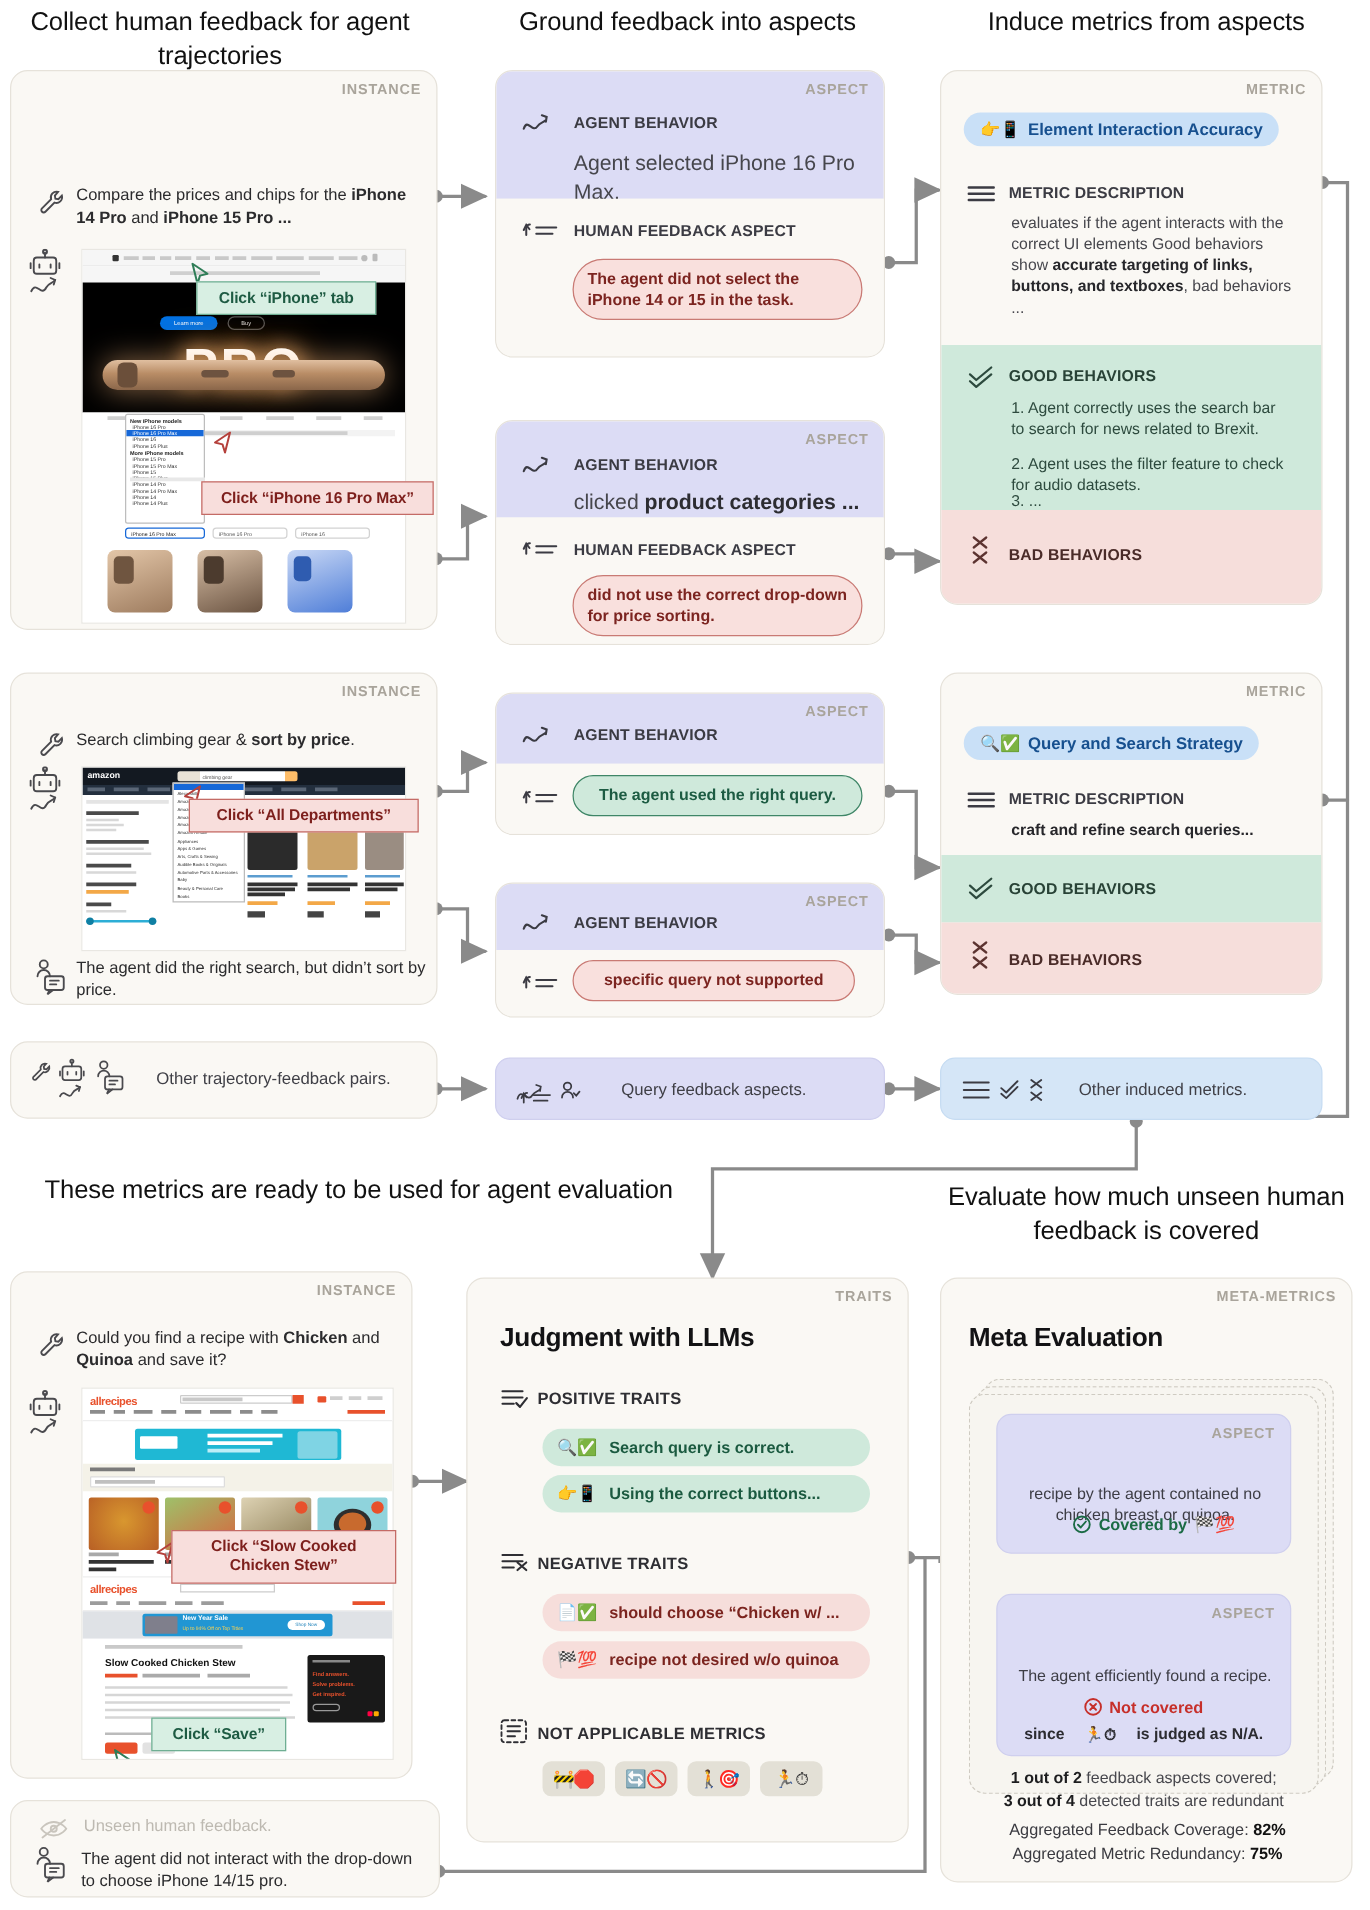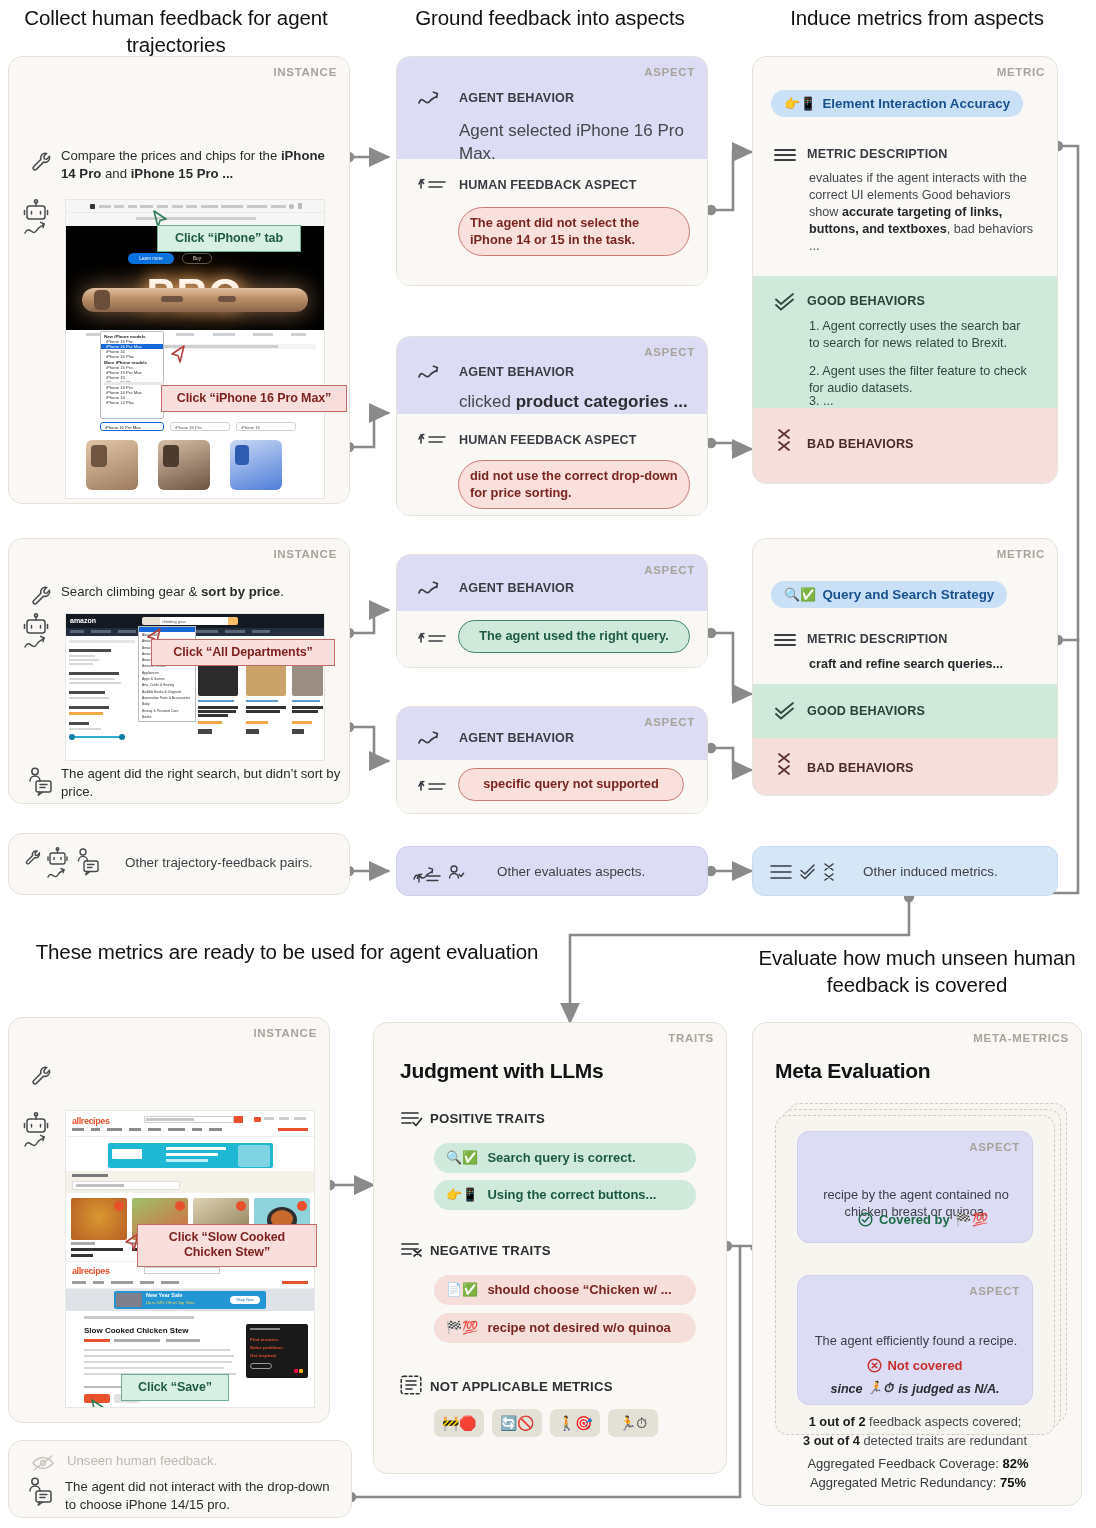--- a/index.html
+++ b/index.html
@@ -550,21 +550,21 @@
       <path d="M3 22c3-10 8 4 12-3c2-3 4-2.4 6-4.5"></path>
       <path d="M18 11l3.6 1.2-.6 3.6"></path>
       <path d="M8 25v-5c0-1.5 1.2-2.7 2.7-2.7"></path>
       <path d="M6.2 21.4l1.8-3.6 2.4 3.1"></path>
       <path d="M16 19h13M16 23.5h11"></path>
       <circle cx="43" cy="12" r="3"></circle>
       <path d="M38.6 21c0-2.7 2.1-4.5 4.4-4.5s4.4 1.8 4.4 4.5"></path>
       <path d="M48 17.5l2 2 2.6-3.2"></path>
     </svg>
   </span>
-  <div class="other-txt" style="position:absolute;left:100px;">Other evaluates aspects.</div>
+  <div class="other-txt" style="position:absolute;left:100px;">Query feedback aspects.</div>
 </div>
 
 <div class="metric-card" style="left:752px; top:56px; width:306px; height:428px;">
   <div class="card-tag">METRIC</div>
   <div class="metric-chip" style="left:18px; top:33px;">
     <span style="font-size:13px;">👉📱</span>
     <span>Element Interaction Accuracy</span>
   </div>
   <span class="ic" style="left:20px; top:90px;">
     <svg width="24" height="16" viewBox="0 0 24 16" fill="none" stroke="#3b3b43" stroke-width="1.9" stroke-linecap="round">
@@ -653,20 +653,23 @@
 <div class="col-title" style="left:752px; top:944px; width:330px;">Evaluate how much unseen human feedback is covered</div>
 
 <div class="card" style="left:8px; top:1017px; width:322px; height:406px;">
   <div class="card-tag">INSTANCE</div>
 
   <span class="ic" style="left:20px; top:45px;">
     <svg width="26" height="26" viewBox="0 0 26 26" fill="none" stroke="#4a4a4e" stroke-width="1.5" stroke-linecap="round">
       <path d="M17.5 4.5a4.6 4.6 0 0 0-5.6 5.9L4.6 17.7a1.9 1.9 0 1 0 2.7 2.7l7.3-7.3a4.6 4.6 0 0 0 5.9-5.6l-2.8 2.8-2.4-.4-.4-2.4z"></path>
     </svg>
   </span>
+  <div class="inst-task" style="left:52px; top:43px; width:258px;">
+    <span>Could you find a recipe with </span><b>Chicken</b><span> and </span><b>Quinoa</b><span> and save it?</span>
+  </div>
 
   <span class="ic" style="left:14px; top:94px;">
     <svg width="30" height="46" viewBox="0 0 30 46" fill="none" stroke="#4a4a4e" stroke-width="1.5" stroke-linecap="round">
       <rect x="4" y="7" width="18" height="13" rx="2.5"></rect>
       <path d="M13 3v4"></path>
         <circle cx="13" cy="2.4" r="1.6"></circle>
       <path d="M8.5 12.5v2.6M17.5 12.5v2.6"></path>
       <path d="M1.5 11.5v4M24.5 11.5v4"></path>
       <path d="M2 34c4-9 8 5 12-3c2-4 5-3 7-6"></path>
       <path d="M17.5 23.4l3.6 1.6-1.1 3.6"></path>
@@ -880,21 +883,21 @@
   <div class="ma-card" style="left:44px; top:252px; width:236px; height:130px;">
     <div class="card-tag">ASPECT</div>
     <div class="ma-txt" style="left:14px; top:36px; width:208px;">The agent efficiently found a recipe.</div>
     <div class="ma-status nc" style="left:0; top:82px; display:flex; align-items:center; justify-content:center; gap:5px;">
       <svg width="15" height="15" viewBox="0 0 15 15" fill="none" stroke="#c62f2a" stroke-width="1.5">
         <circle cx="7.5" cy="7.5" r="6.3"></circle>
           <path d="M5.2 5.2 L9.8 9.8 M9.8 5.2 L5.2 9.8" stroke-linecap="round"></path>
       </svg>
       <span>Not covered</span>
     </div>
-    <div class="ma-since" style="left:0; top:104px; display:flex; align-items:flex-end; justify-content:center; gap:5px;font-style:italic;">
+    <div class="ma-since" style="left:0; top:104px; display:flex; align-items:flex-start; justify-content:center; gap:16px;">
       <span>since</span>
       <span>🏃⏱</span>
       <span>is judged as N/A.</span>
     </div>
   </div>
 
   <div class="summary" style="left:26px; top:390px; width:272px;">
     <b>1 out of 2</b><span> feedback aspects covered;</span><br>
     <b>3 out of 4</b><span> detected traits are redundant</span>
   </div>

